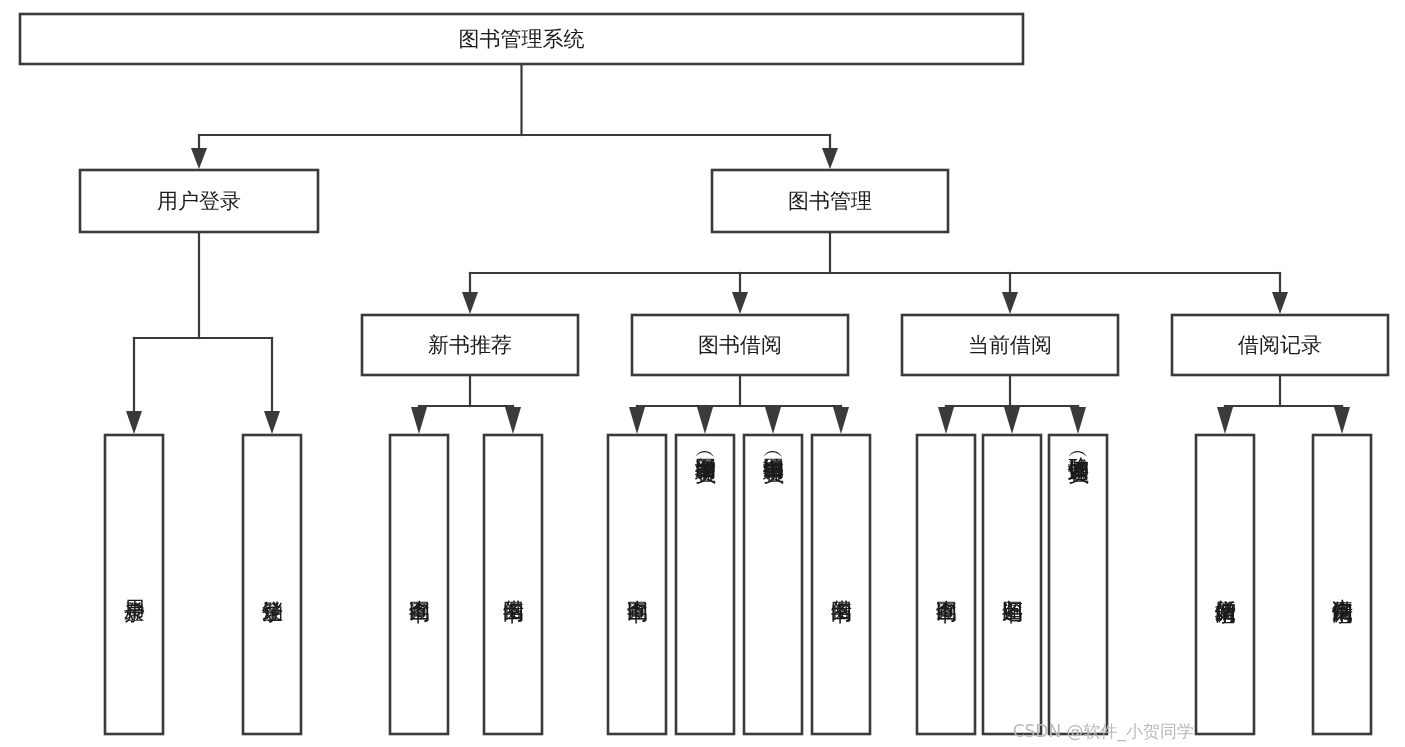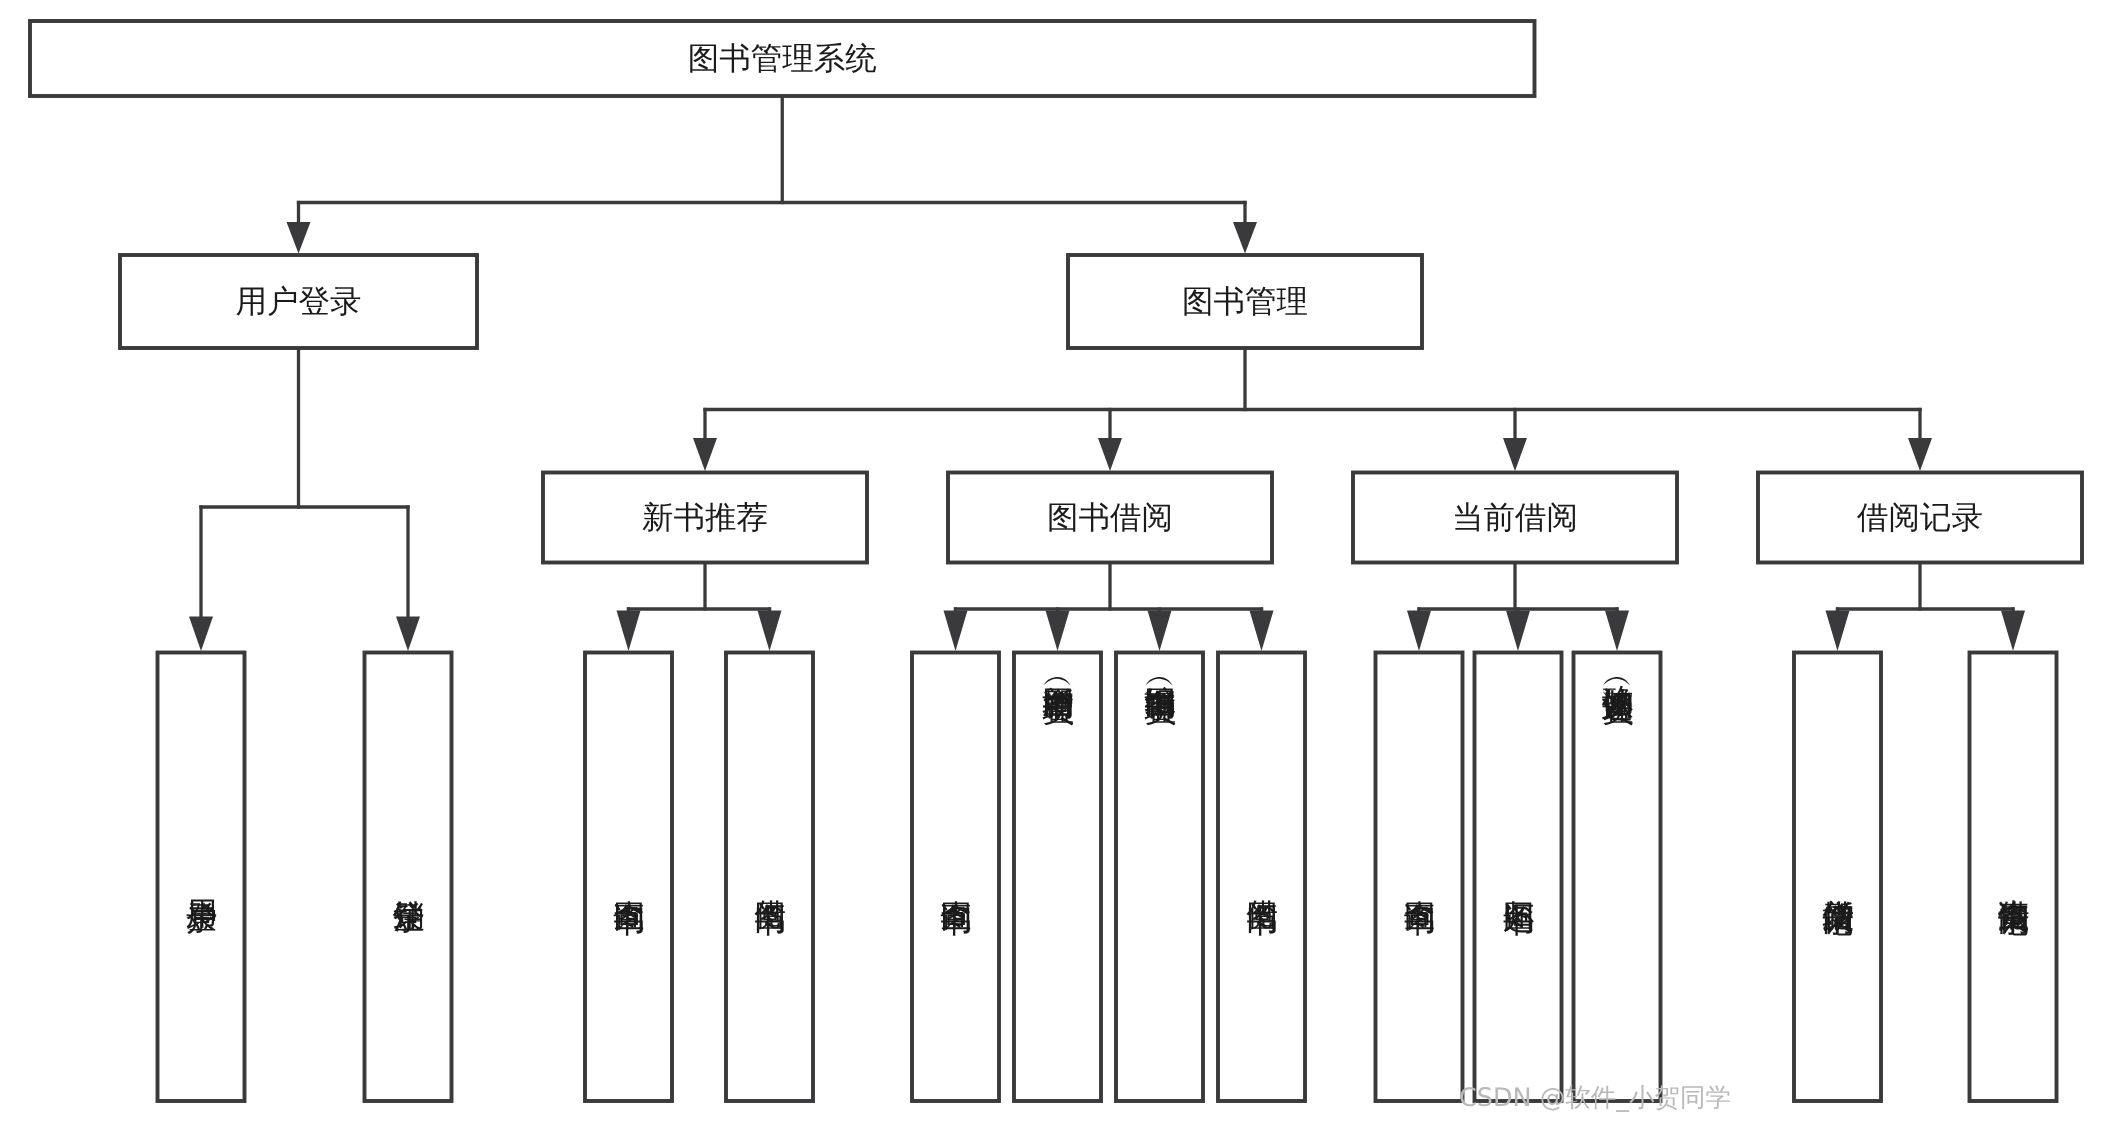--- a/index.html
+++ b/index.html
@@ -11,20 +11,21 @@
     width: 1405px;
     height: 747px;
     overflow: hidden;
     font-family: "DejaVu Sans", "Liberation Sans", sans-serif;
   }
   #diagram-root {
     position: relative;
     width: 1164px;
     height: 747px;
     background: #ffffff;
+    padding-left: 40px;
   }
   svg#diagram-svg {
     position: absolute;
     left: 0;
     top: 0;
     width: 1405px;
     height: 747px;
     display: block;
   }
   .node-box {

